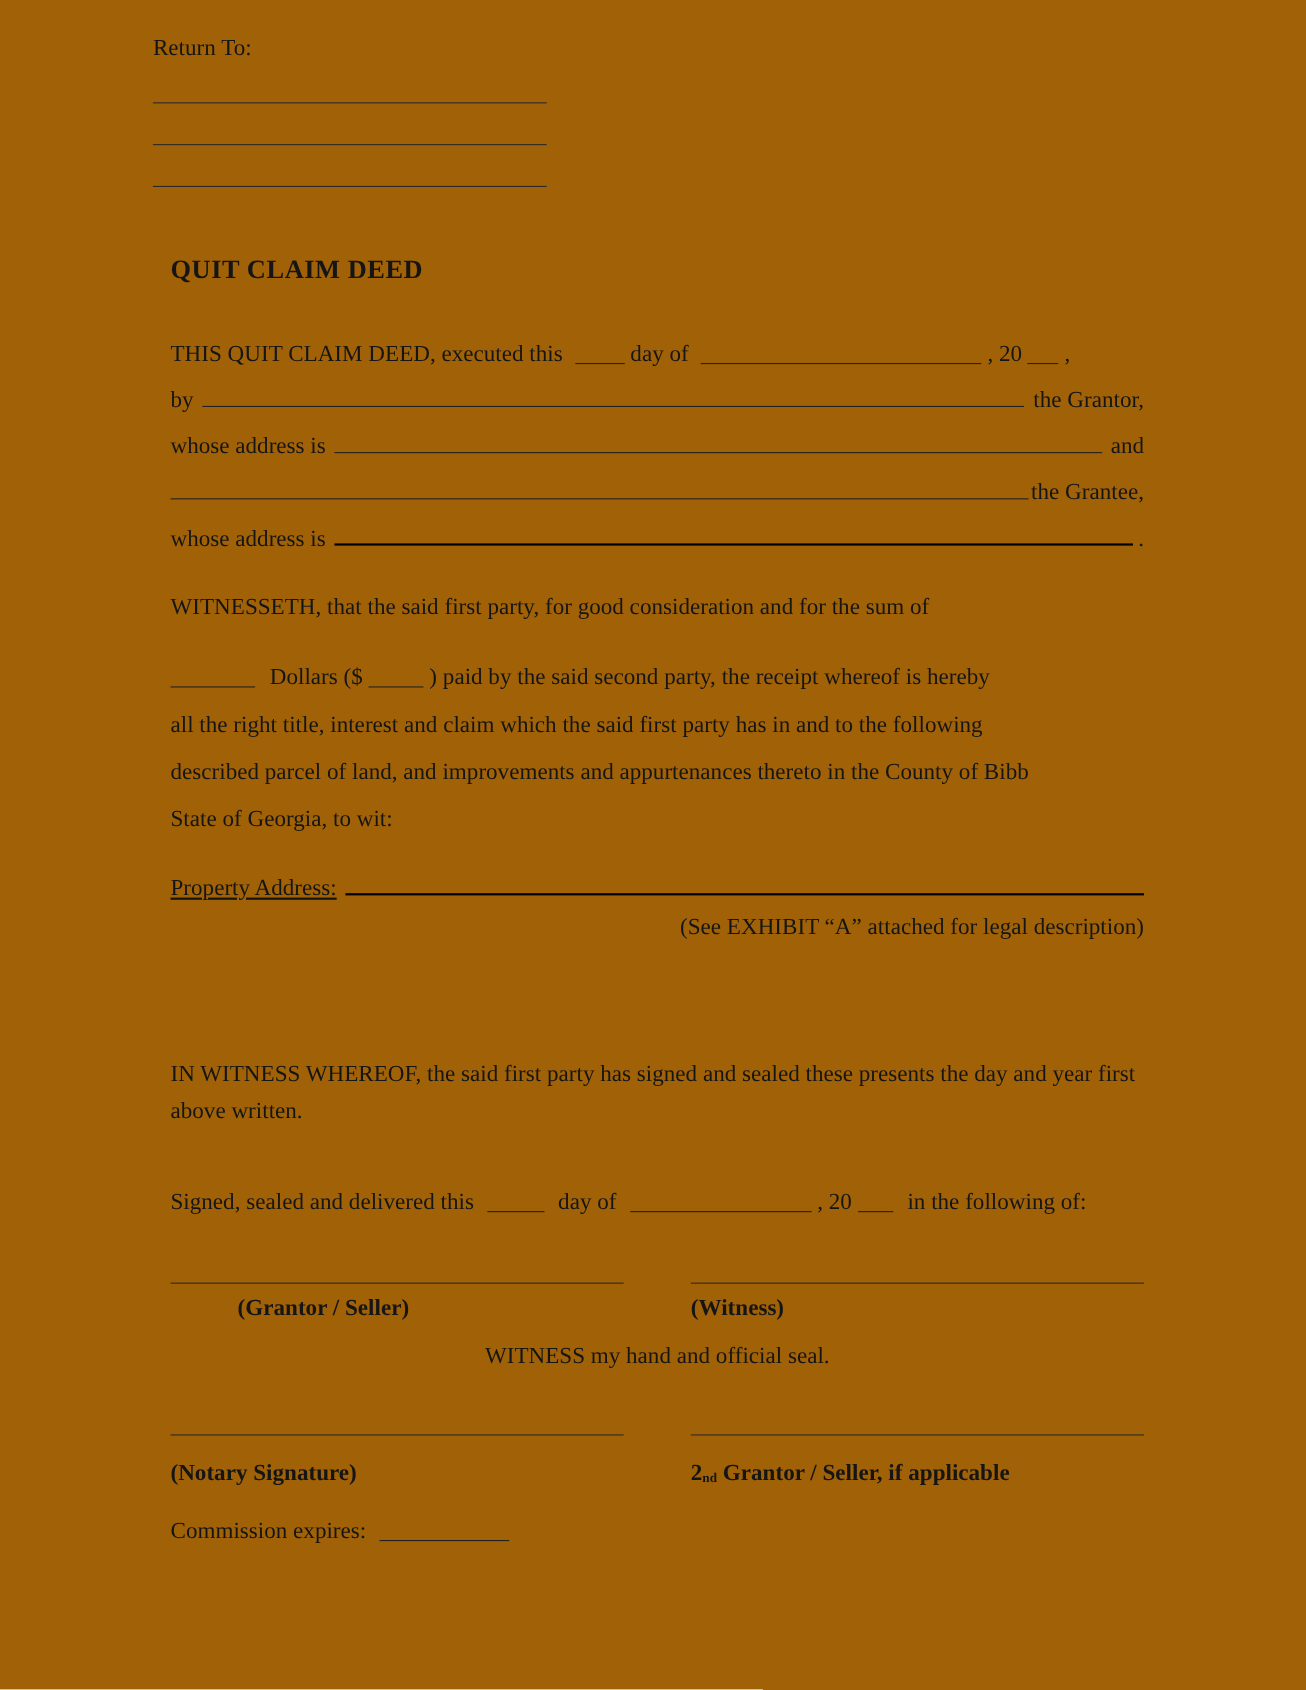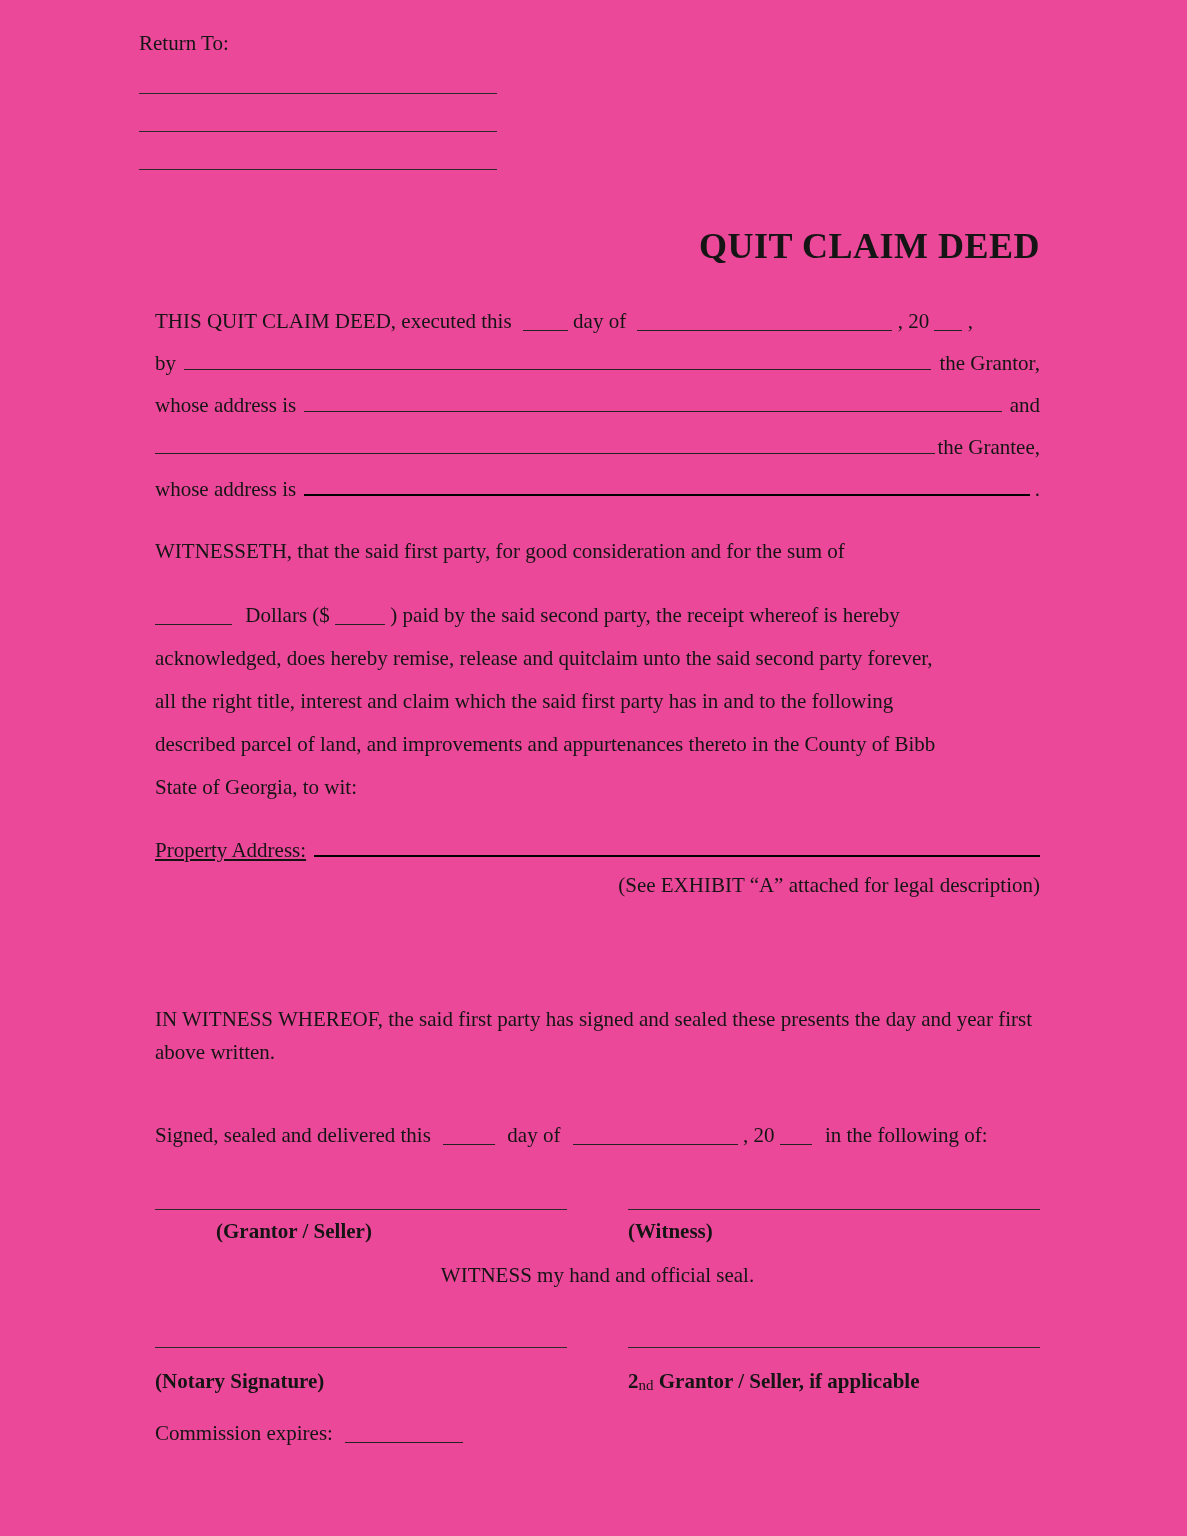--- a/index.html
+++ b/index.html
@@ -1,21 +1,21 @@
 <!DOCTYPE html>
 <html><head>
 <meta charset="utf-8">
 <style>
   html, body { margin: 0; padding: 0; background: #ffffff; }
   .page {
     position: relative;
     width: 1187px;
     height: 1536px;
     box-sizing: border-box;
-    background: #ec4899;
+    background: #a16207;
     padding: 30px 147px 16px 155px;
     font-family: "Liberation Serif", "DejaVu Serif", serif;
     font-size: 21px;
     color: #151515;
     overflow: hidden;
   }
 
   
   .line { white-space: nowrap; }
 
@@ -40,22 +40,22 @@
   .mr { margin-right: 8px; }
 
   
   .return-block { margin-left: -16px; }
   .return-label { line-height: 26px; }
   .return-line { width: 358px; height: 37px; border-bottom: 1.5px solid #2a2a2a; }
 
   
   .doc-title {
     margin-top: 58px;
-    text-align: right;
-    font-size: 36px;
+    text-align: left;
+    font-size: 24px;
     font-weight: bold;
     line-height: 36px;
     letter-spacing: 0.5px;
   }
 
   
   .para-open { margin-top: 36px; }
   .para-open .fline, .para-open .line { line-height: 42px; height: 42px; }
 
   .para-witnesseth { margin-top: 20px; line-height: 42px; }
@@ -81,21 +81,21 @@
   .labrow-1 { margin-top: 7px; }
   .labrow-2 { margin-top: 19px; }
   .labcell { width: 412px; }
   .labcell.right { margin-left: 61px; }
   .b { font-weight: bold; }
 
   .seal-line { margin-top: 16px; line-height: 28px; text-align: center; }
 
   .commission-row { margin-top: 20px; line-height: 28px; }
 
-  sub.ord { font-size: 15px; font-weight: normal; vertical-align: -2px; letter-spacing: 0; }
+  sub.ord { font-size: 12px; font-weight: bold; vertical-align: -2px; letter-spacing: 0; }
 </style>
 </head>
 <body>
 
 <div class="page">
 
   <div class="return-block">
     <div class="return-label">Return To:</div>
     <div class="return-line"></div>
     <div class="return-line"></div>
@@ -137,21 +137,20 @@
 
   <div class="para-witnesseth">WITNESSETH, that the said first party, for good consideration and for the sum of</div>
 
   <div class="para-consideration">
     <div class="line">
       <span class="blank" style="width:77px; margin-right:8px;"></span>
       <span>Dollars ($</span>
       <span class="blank" style="width:50px;"></span>
       <span>) paid by the said second party, the receipt whereof is hereby</span>
     </div>
-    <div class="line">acknowledged, does hereby remise, release and quitclaim unto the said second party forever,</div>
     <div class="line">all the right title, interest and claim which the said first party has in and to the following</div>
     <div class="line">described parcel of land, and improvements and appurtenances thereto in the County of Bibb</div>
     <div class="line">State of Georgia, to wit:</div>
   </div>
 
   <div class="fline prop-row">
     <span>Property Address:</span>
     <span class="fill bold ml"></span>
   </div>
 

